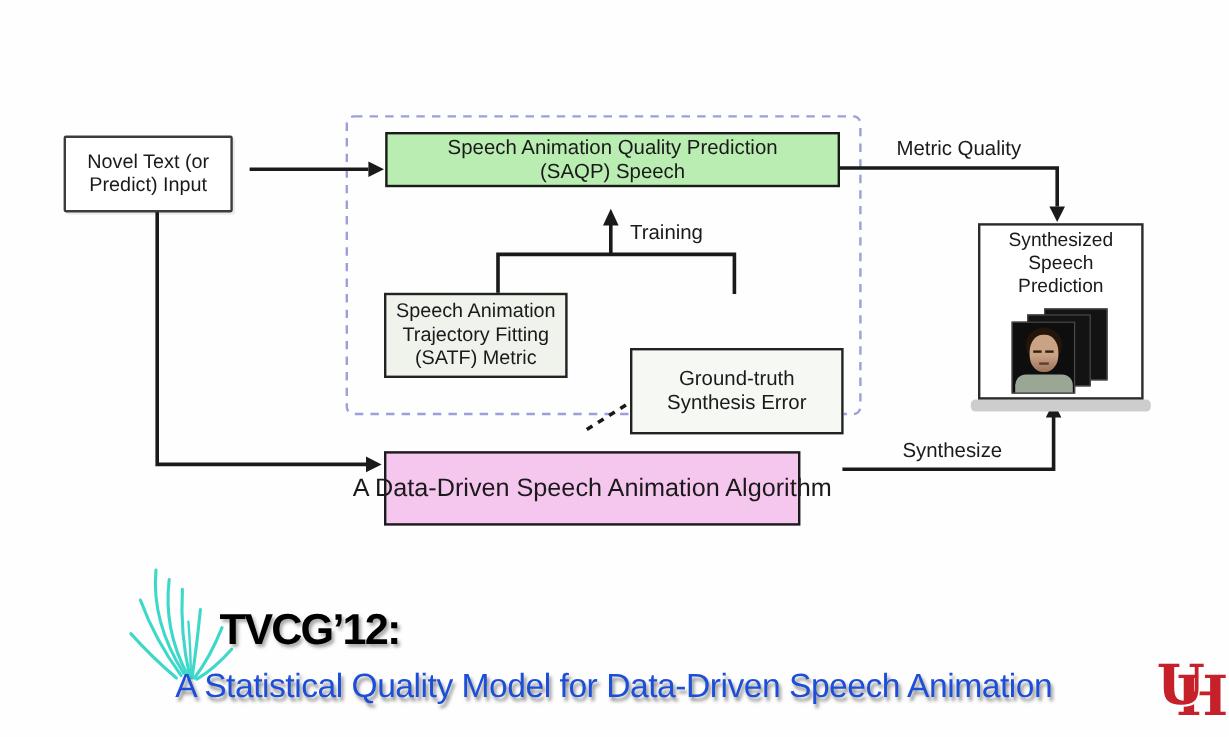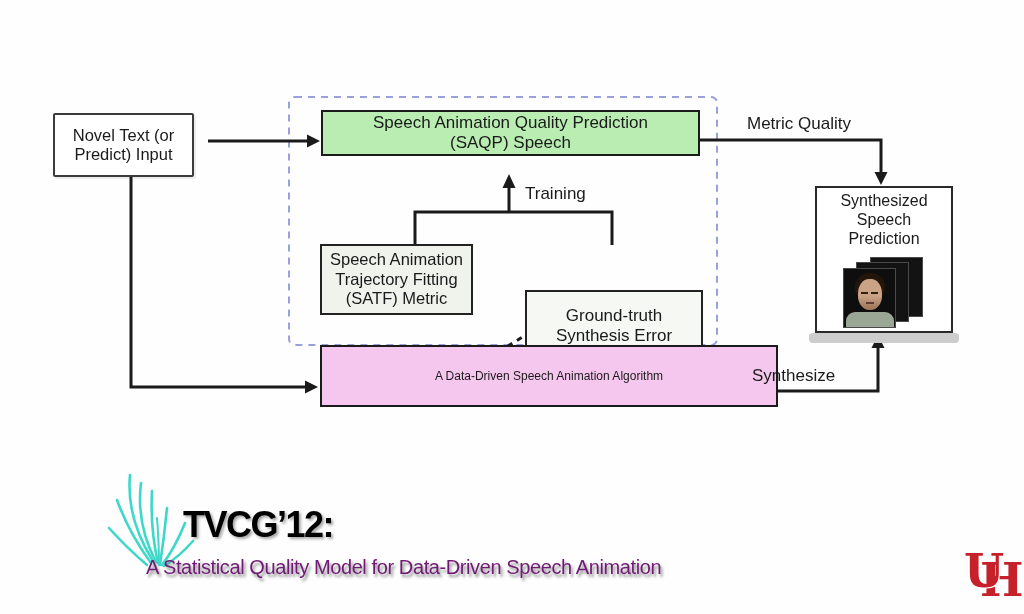--- a/index.html
+++ b/index.html
@@ -18,21 +18,21 @@
   .box{
     position:absolute;z-index:2;box-sizing:border-box;border:2px solid #222;
     display:flex;flex-direction:column;align-items:center;justify-content:center;
     text-align:center;line-height:1.18;background:#fff;
   }
   .box .line{white-space:nowrap;}
   .novel   {left:53px;  top:113px; width:141px; height:64px; font-size:16.5px; border-color:#3c3c3c; border-radius:2px; box-shadow:2px 2px 0 rgba(0,0,0,0.07);}
   .saqp    {left:321px; top:110px; width:379px; height:46px; font-size:17px; background:var(--box-green); border-color:#1b1b1b;}
   .satf    {left:320px; top:244px; width:153px; height:71px; font-size:16.5px; background:var(--box-light);}
   .gt      {left:525px; top:243px; width:178px; height:72px; font-size:17px;   background:var(--box-lighter);margin-top:47px;}
-  .algo    {left:320px; top:345px; width:458px; height:62px; font-size:12px; background:var(--box-pink); border-color:#1b1b1b;}
+  .algo    {left:320px; top:376px; width:347px; height:62px; font-size:21px; background:var(--box-pink); border-color:#1b1b1b;}
   .synth   {left:815px; top:186px; width:138px; height:147px; font-size:16px; justify-content:flex-start; padding-top:4px; border-color:#2a2a2a;}
   .synth-shadow{position:absolute;left:809px;top:333px;width:150px;height:10px;background:#cdcdcd;border-radius:4px;z-index:1;}
 
   
   .edge-label{position:absolute;z-index:3;font-size:17px;white-space:nowrap;}
   .lbl-training  {left:525px; top:184px;}
   .lbl-predict   {left:747px; top:114px;}
   .lbl-synth     {left:752px; top:366px;}
 
   
@@ -49,22 +49,22 @@
   .shirt{position:absolute;left:2px;top:43px;width:48px;height:16px;background:#9aa795;border-radius:9px 9px 0 0;}
 
   
   .grass{position:absolute;left:106px;top:472px;z-index:2;}
   .gr{stroke:var(--grass);stroke-width:2.6;fill:none;stroke-linecap:round;}
   .conference{
     position:absolute;left:183px;top:504px;z-index:3;font-size:36px;font-weight:800;
     letter-spacing:-1.5px;color:#000000;text-shadow:2px 2px 3px rgba(0,0,0,0.35);white-space:nowrap;
   }
   .paper-title{
-    position:absolute;left:146px;top:556px;z-index:3;font-size:20px;font-weight:500;
-    letter-spacing:-0.4px;color:#701a75;text-shadow:2px 3px 3px rgba(0,0,0,0.45);white-space:nowrap;
+    position:absolute;left:146px;top:556px;z-index:3;font-size:28px;font-weight:500;
+    letter-spacing:-0.4px;color:#1d4ed8;text-shadow:2px 3px 3px rgba(0,0,0,0.45);white-space:nowrap;
   }
   .uh-logo{position:absolute;left:964px;top:548px;width:60px;height:66px;z-index:3;
     font-family:"DejaVu Serif",serif;font-weight:bold;color:var(--uh-red);}
   .uh-logo span{position:absolute;font-size:46px;line-height:1;}
   .uh-u{left:0;top:0;text-shadow:1px 1px 0 #fff;}
   .uh-h{left:16px;top:9px;}
 </style>
 </head>
 <body>
 

